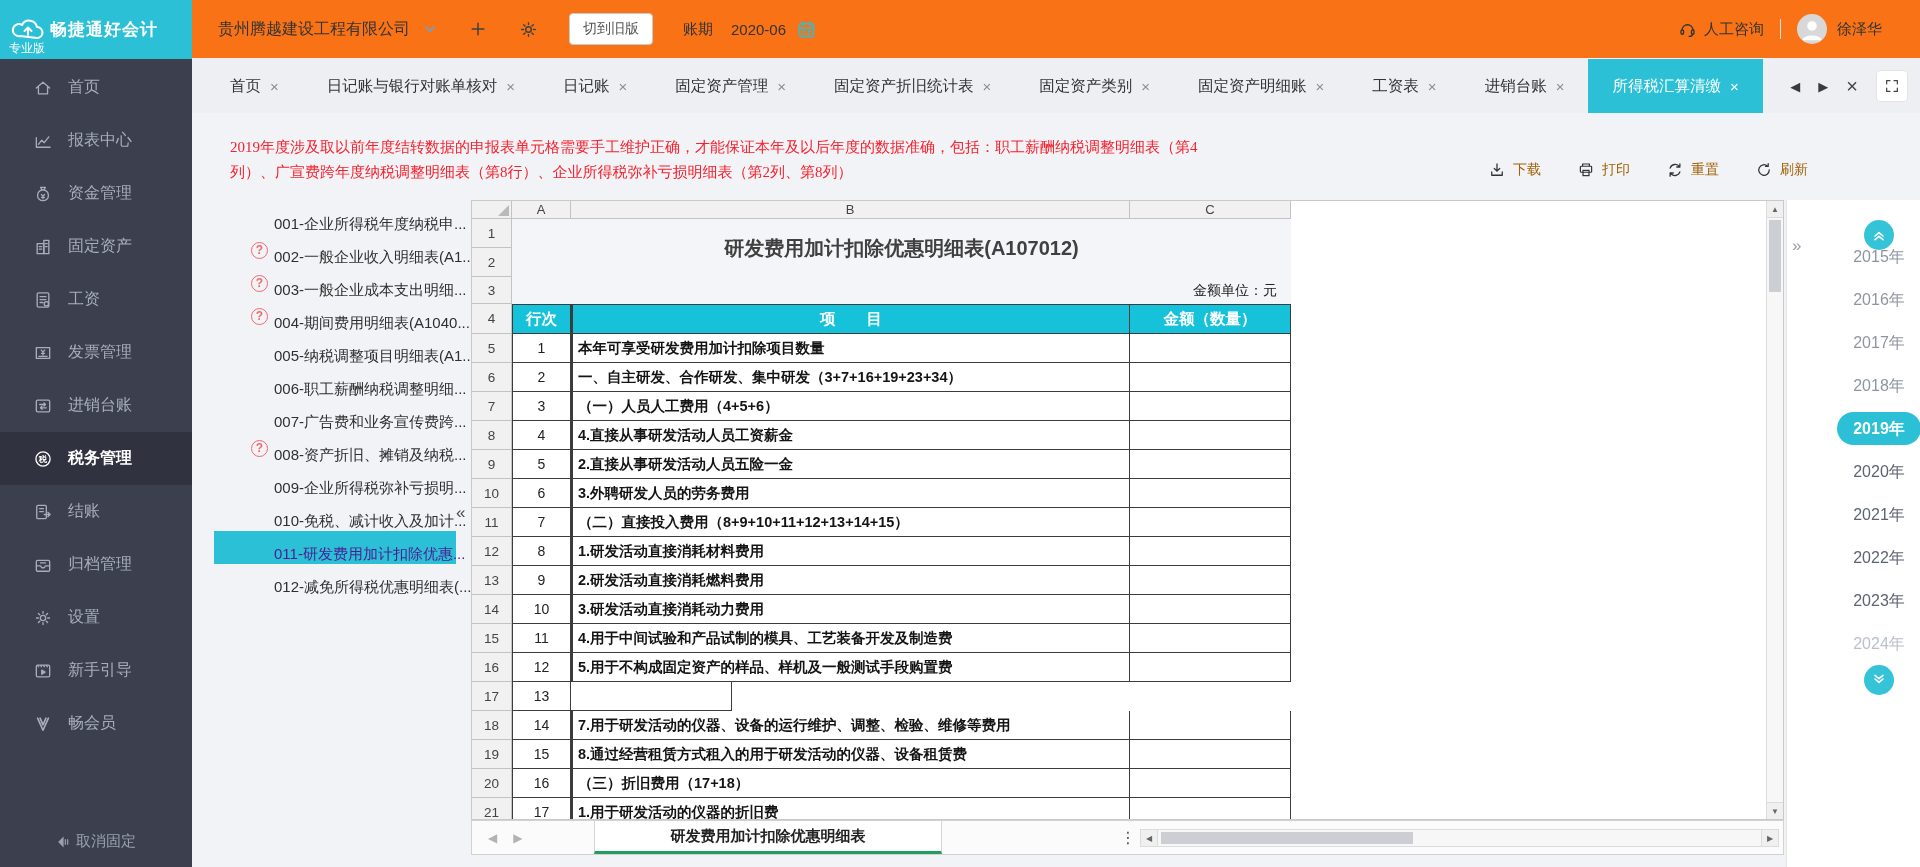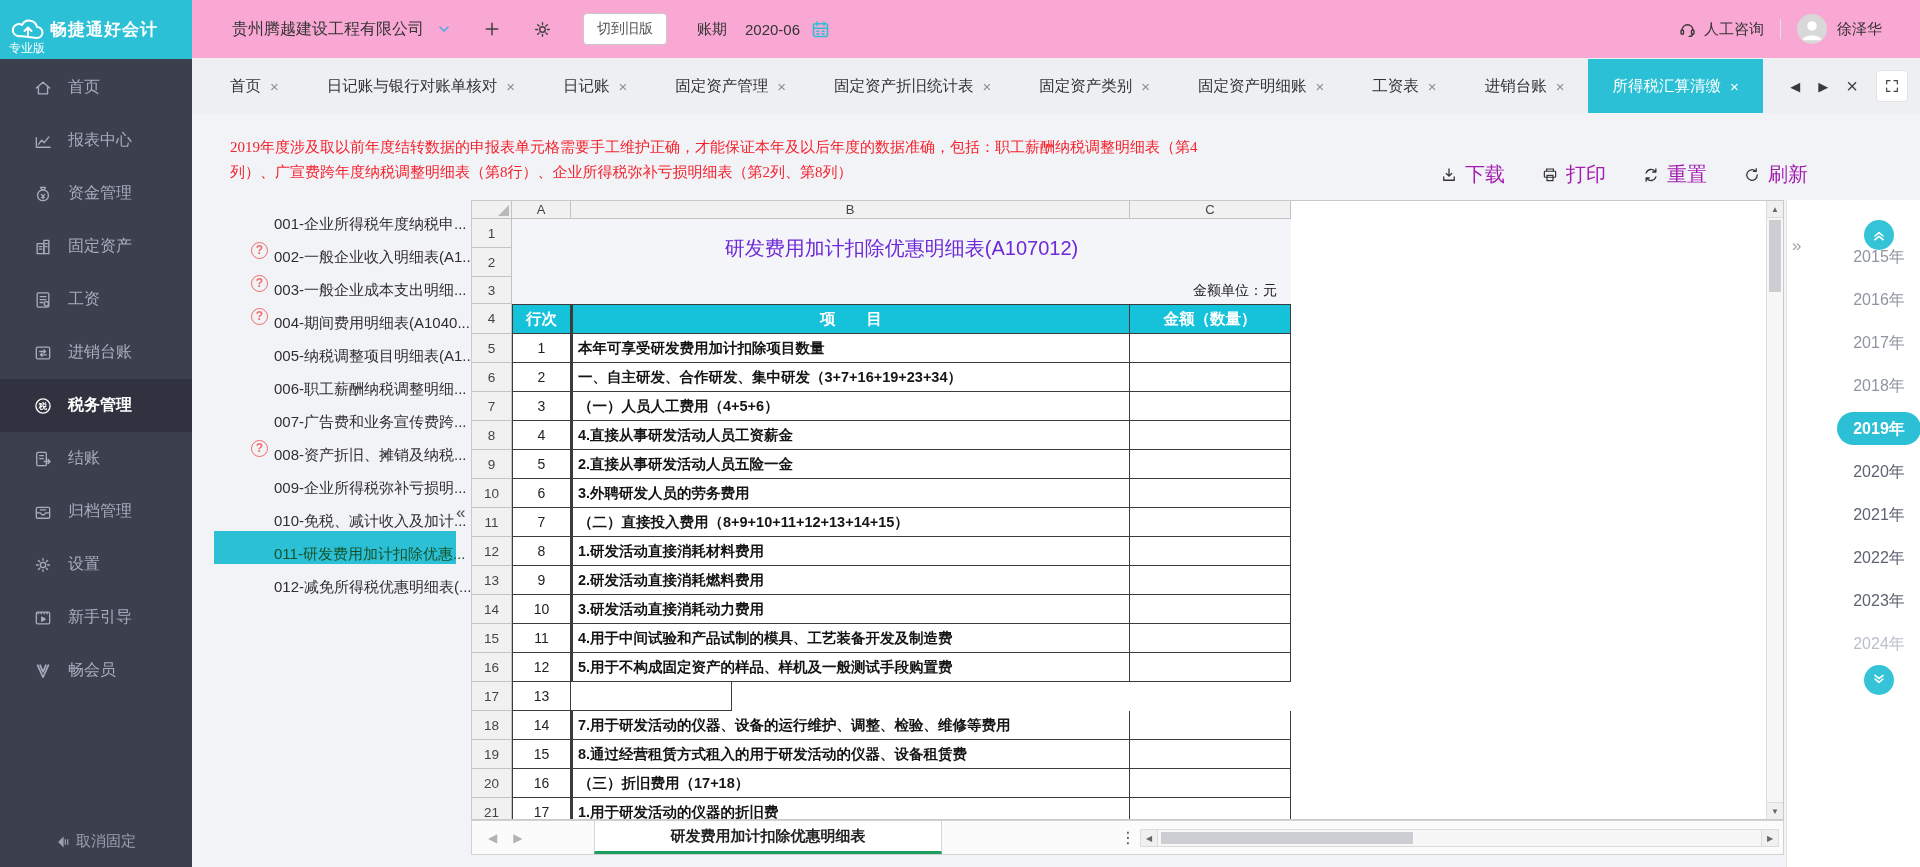--- a/index.html
+++ b/index.html
@@ -7,21 +7,21 @@
   body { font-family:"Liberation Sans","DejaVu Sans",sans-serif; background:#f2f3f7; }
   .app { display:grid; width:1920px; height:867px; grid-template-columns:192px 1728px; grid-template-rows:59px 54px 754px; }
 
   
   .logo { grid-row:1; grid-column:1; background:#2bc0d5; position:relative; color:#fff; }
   .logo .cloud { position:absolute; left:10px; top:11px; }
   .logo .lt { position:absolute; left:50px; top:18px; font-size:17px; font-weight:bold; letter-spacing:1px; white-space:nowrap; }
   .logo .ls { position:absolute; left:9px; bottom:2px; font-size:12px; }
 
   
-  .topbar { grid-row:1; grid-column:2; background:#f9a8d4; display:flex; align-items:center; padding-left:40px; border-bottom:1px solid #eef0f2; }
+  .topbar { grid-row:1; grid-column:2; background:#f97316; display:flex; align-items:center; padding-left:26px; border-bottom:1px solid #eef0f2; }
   .company { font-size:16px; color:#333; }
   .chev { margin-left:12px; display:flex; }
   .tb-ico { margin-left:30px; display:flex; align-items:center; color:#404040; }
   .oldver { margin-left:30px; border:1px solid #c9c9c9; border-radius:4px; padding:6px 13px; font-size:14px; color:#555; background:#fff; }
   .period-l { margin-left:30px; font-size:15px; color:#333; }
   .period-v { margin-left:18px; font-size:15px; color:#333; }
   .cal { margin-left:10px; display:flex; }
   .tb-right { margin-left:auto; display:flex; align-items:center; padding-right:38px; }
   .support { display:flex; align-items:center; gap:7px; font-size:15px; color:#333; }
   .vdiv { width:1px; height:20px; background:#e2e2e2; margin:0 16px; }
@@ -43,40 +43,40 @@
   .tab.active .x { color:#fff; }
   .tab-ctrls { margin-left:auto; display:flex; align-items:center; gap:18px; padding-right:12px; color:#3a3a3a; }
   .tc { font-size:13px; cursor:pointer; }
   .tc.big { font-size:20px; color:#444; }
   .fsbox { width:32px; height:32px; background:#fff; border:1px solid #e3e3e3; border-radius:4px; display:flex; align-items:center; justify-content:center; }
 
   
   .content { grid-row:3; grid-column:2; position:relative; background:#f2f3f7; overflow:hidden; }
   .notice { position:absolute; left:38px; top:22px; color:#f5222d; font-size:15px; line-height:25px;font-family:Liberation Serif, serif; }
   .tools { position:absolute; top:48px; right:112px; display:flex; gap:36px; }
-  .tool { display:flex; align-items:center; gap:7px; font-size:20px; color:#a21caf; cursor:pointer; }
+  .tool { display:flex; align-items:center; gap:7px; font-size:14px; color:#a16207; cursor:pointer; }
 
   
   .rlist { position:absolute; left:22px; top:88px; width:242px; }
   .ritem { height:33px; display:flex; align-items:flex-end; position:relative; padding-left:60px; font-size:15px; color:#2f2f2f; white-space:nowrap; cursor:pointer; }
   .ritem .help { position:absolute; left:37px; top:8px; width:17px; height:17px; border:1px solid #f06a6a; color:#f06a6a; border-radius:50%; font-size:12px; line-height:15px; text-align:center; font-weight:bold; }
-  .ritem.sel { background:#2bc0d5; color:#14532d; }
+  .ritem.sel { background:#2bc0d5; color:#4c1d95; }
   .collapse { position:absolute; left:264px; top:390px; color:#4a4a4a; font-size:17px; cursor:pointer; }
 
   
   .sheet { position:absolute; left:279px; top:87px; width:1313px; height:620px; background:#fff; border:1px solid #c9c9c9; overflow:hidden; }
   .colhead { height:18px; display:flex; }
   .ch { background:#f1f1f1; border-right:1px solid #c3c3c3; border-bottom:1px solid #c3c3c3; display:flex; align-items:center; justify-content:center; font-size:13px; color:#444; flex:none; }
   .corner { width:40px; position:relative; }
   .corner:after { content:""; position:absolute; right:2px; bottom:2px; border-left:11px solid transparent; border-bottom:11px solid #b9b9b9; }
   .srow { display:flex; }
   .rn { width:40px; background:#f1f1f1; border-right:1px solid #c3c3c3; border-bottom:1px solid #c3c3c3; display:flex; align-items:center; justify-content:center; font-size:13.5px; color:#444; flex:none; }
   .rn-col { width:40px; display:flex; flex-direction:column; flex:none; }
   .rn-col .rn { width:40px; flex:1; }
-  .titlecell { width:779px; background:#f4f5f8; display:flex; align-items:center; justify-content:center; font-size:20px; font-weight:normal; color:#6d28d9; flex:none; }
+  .titlecell { width:779px; background:#f4f5f8; display:flex; align-items:center; justify-content:center; font-size:20px; font-weight:bold; color:#404040; flex:none; }
   .unitcell { width:779px; background:#f4f5f8; display:flex; align-items:center; justify-content:flex-end; padding-right:14px; font-size:14px; color:#222; flex:none; }
   .hA,.hB,.hC { background:#16c2da; color:#fff; font-weight:bold; font-size:15.5px; display:flex; align-items:center; justify-content:center; border-top:1px solid #3c3c3c; border-bottom:1px solid #3c3c3c; border-right:1px solid #3c3c3c; flex:none; }
   .hA { width:59px; border-left:1px solid #3c3c3c; }
   .hB { width:559px; border-left:2px solid #3c3c3c; }
   .hC { width:161px; }
   .cA { width:59px; border-left:1px solid #3c3c3c; border-right:1px solid #3c3c3c; border-bottom:1px solid #3c3c3c; display:flex; align-items:center; justify-content:center; font-size:14px; color:#222; flex:none; }
   .cB { width:559px; border-left:2px solid #3c3c3c; border-right:1px solid #3c3c3c; border-bottom:1px solid #3c3c3c; display:flex; align-items:center; padding-left:5px; font-weight:bold; font-size:14.5px; color:#141414; white-space:nowrap; overflow:hidden; flex:none; }
   .cC { width:161px; border-right:1px solid #3c3c3c; border-bottom:1px solid #3c3c3c; flex:none; }
   .vscroll { position:absolute; right:0; top:0; bottom:0; width:17px; background:#f7f7f8; border-left:1px solid #dcdcdc; }
   .vs-btn { height:17px; display:flex; align-items:center; justify-content:center; font-size:8px; color:#666; background:#f0f0f0; border-bottom:1px solid #dcdcdc; cursor:pointer; }
@@ -199,20 +199,27 @@
         </svg>
       <span>固定资产</span>
     </div>
     <div class="nav-item">
       <svg width="20" height="20" viewBox="0 0 24 24" fill="none" stroke="currentColor" stroke-width="1.6" stroke-linecap="round">
           <rect x="5" y="3.5" width="14" height="17" rx="1.5"></rect>
           <path d="M8.5 8 h7 M8.5 11.5 h7 M8.5 15 h3.5"></path>
           <circle cx="16" cy="16.5" r="2.6"></circle>
         </svg>
       <span>工资</span>
+    </div>
+    <div class="nav-item">
+      <svg width="20" height="20" viewBox="0 0 24 24" fill="none" stroke="currentColor" stroke-width="1.6" stroke-linecap="round" stroke-linejoin="round">
+          <rect x="4" y="5.5" width="16" height="13"></rect>
+          <path d="M10 8.5 l2 2.4 2-2.4 M12 10.9 v3.4 M10.2 12.4 h3.6 M7 16 h10"></path>
+        </svg>
+      <span>发票管理</span>
     </div>
     <div class="nav-item">
       <svg width="20" height="20" viewBox="0 0 24 24" fill="none" stroke="currentColor" stroke-width="1.6" stroke-linecap="round" stroke-linejoin="round">
           <rect x="4" y="5" width="16" height="14" rx="1.5"></rect>
           <path d="M8 10.2 h7 m-1.8-1.8 l1.8 1.8 -1.8 1.8 M16 14.2 h-7 m1.8-1.8 L9 14.2 l1.8 1.8"></path>
         </svg>
       <span>进销台账</span>
     </div>
     <div class="nav-item active">
       <svg width="20" height="20" viewBox="0 0 24 24" fill="none" stroke="currentColor" stroke-width="1.6">

